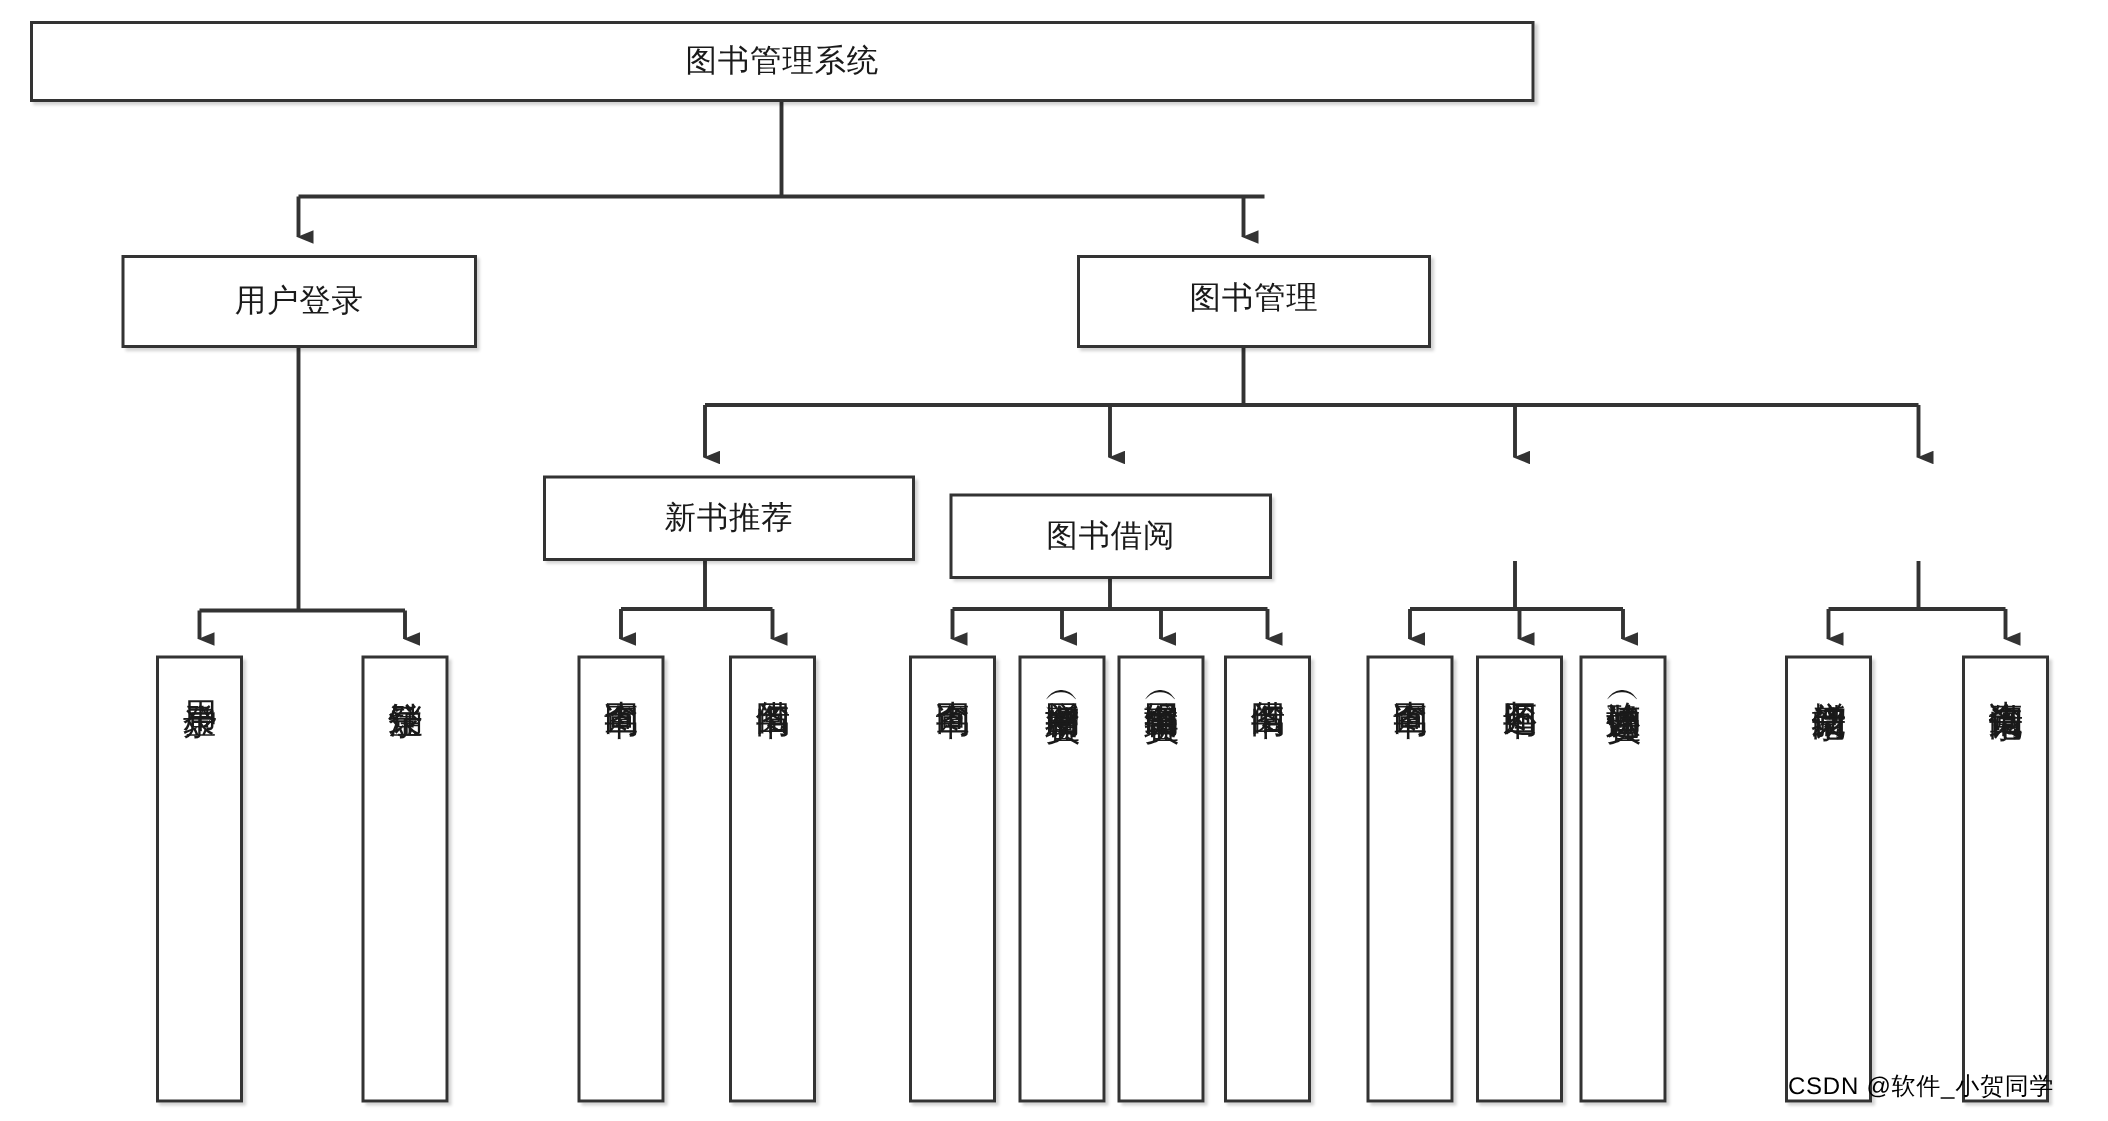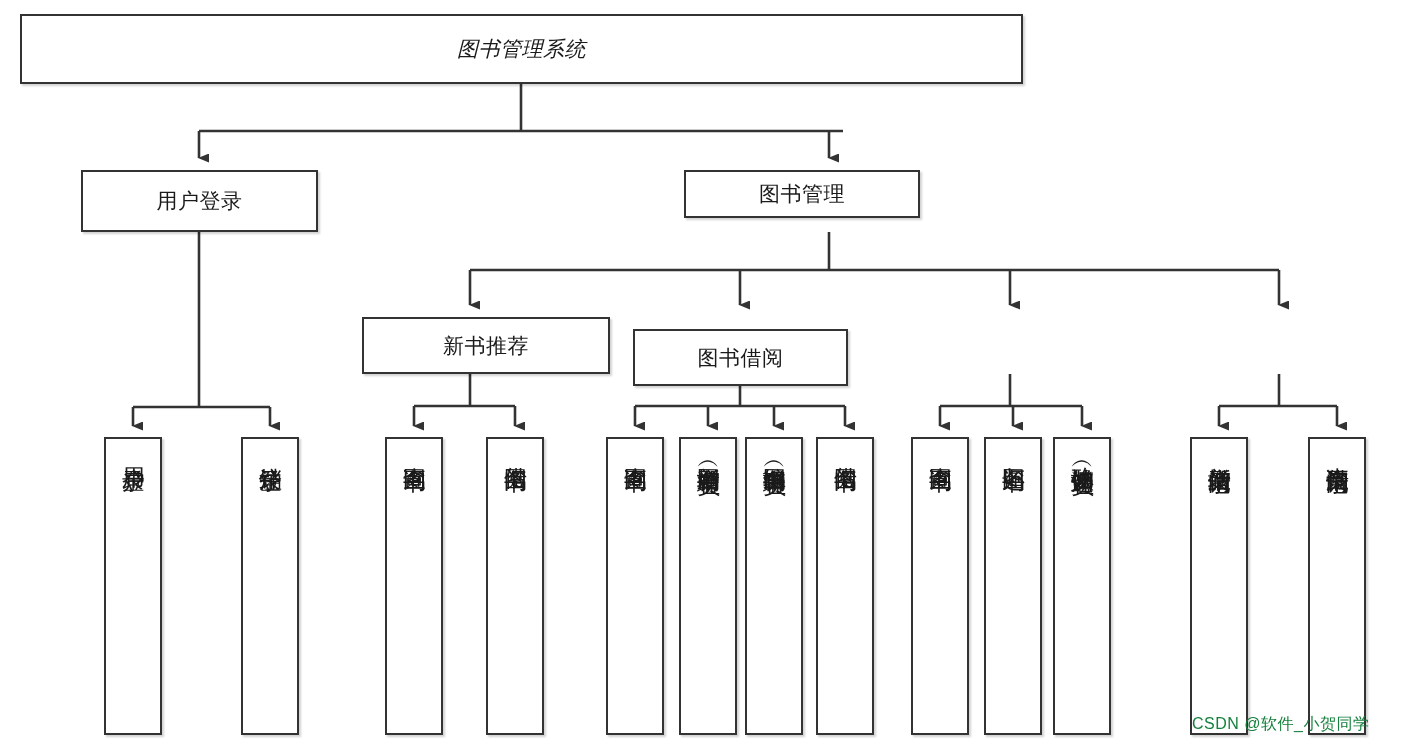--- a/index.html
+++ b/index.html
@@ -58,21 +58,21 @@
     text-orientation: upright;
     font-size: 23px;
     line-height: 1.12;
     letter-spacing: 1px;
   }
   .watermark {
     position: absolute;
     left: 1192px;
     top: 714px;
     font-size: 16px;
-    color: #15803d;
+    color: #000000;
     letter-spacing: 0.5px;
     z-index: 5;
     white-space: nowrap;
   }
 </style>
 </head>
 <body>
 
 <div id="diagram-root">
 
@@ -131,28 +131,28 @@
     </g>
 
     <g stroke="#333333" stroke-width="2.6" fill="none">
       <path d="M1279,374 L1279,406"></path>
       <path d="M1219,406 L1337,406"></path>
       <path d="M1219,406 L1219,426" marker-end="url(#arrowhead)"></path>
       <path d="M1337,406 L1337,426" marker-end="url(#arrowhead)"></path>
     </g>
   </svg>
 
-  <div class="node horizontal" id="node-root" style="left:20px; top:14px; width:1003px; height:70px;font-style:italic;">
+  <div class="node horizontal" id="node-root" style="left:20px; top:14px; width:1003px; height:54px;">
     <span class="node-label">图书管理系统</span>
   </div>
 
   <div class="node horizontal" style="left:81px; top:170px; width:237px; height:62px;">
     <span class="node-label">用户登录</span>
   </div>
-  <div class="node horizontal" style="left:684px; top:170px; width:236px; height:48px;">
+  <div class="node horizontal" style="left:718px; top:170px; width:236px; height:62px;font-family:Liberation Mono, monospace;">
     <span class="node-label">图书管理</span>
   </div>
 
   <div class="node horizontal" style="left:362px; top:317px; width:248px; height:57px;">
     <span class="node-label">新书推荐</span>
   </div>
   <div class="node horizontal" style="left:633px; top:317px; width:215px; height:57px;margin-top:12px;">
     <span class="node-label">图书借阅</span>
   </div>
 

